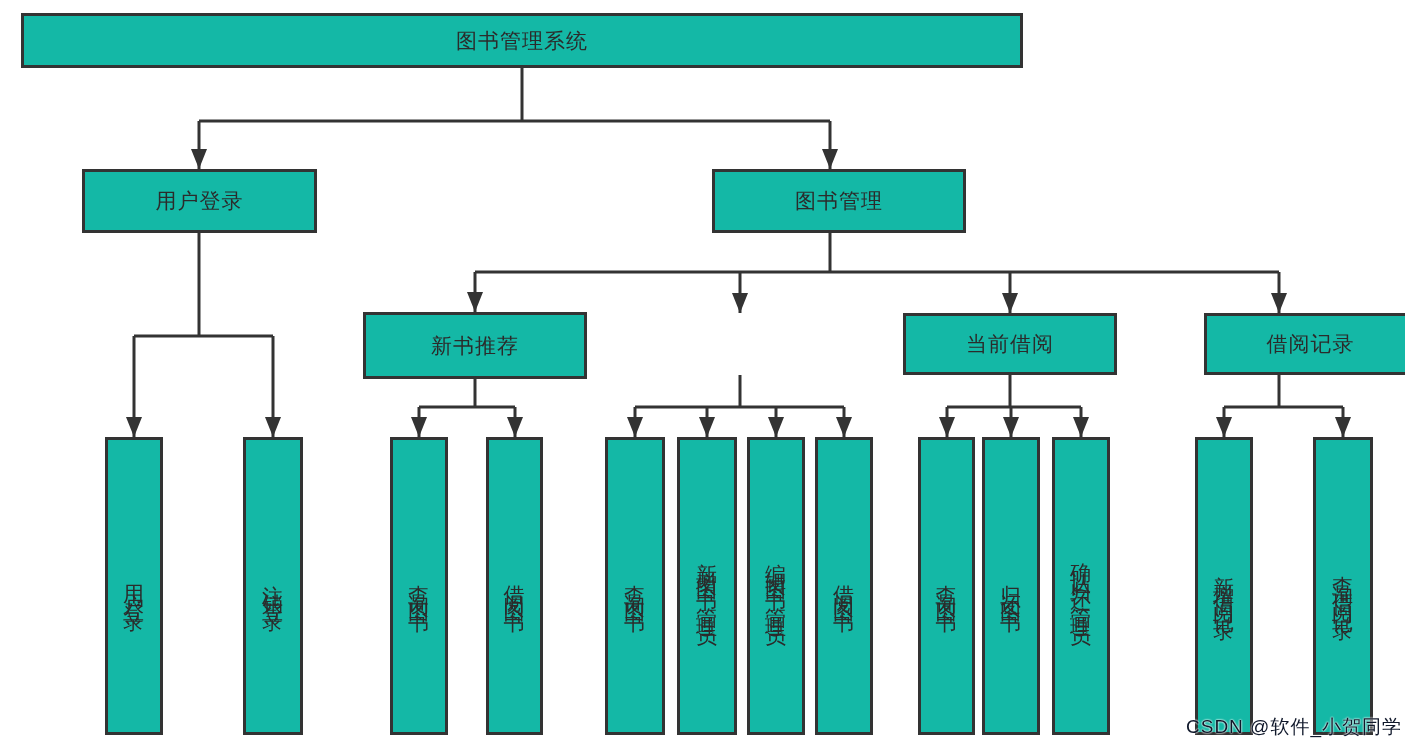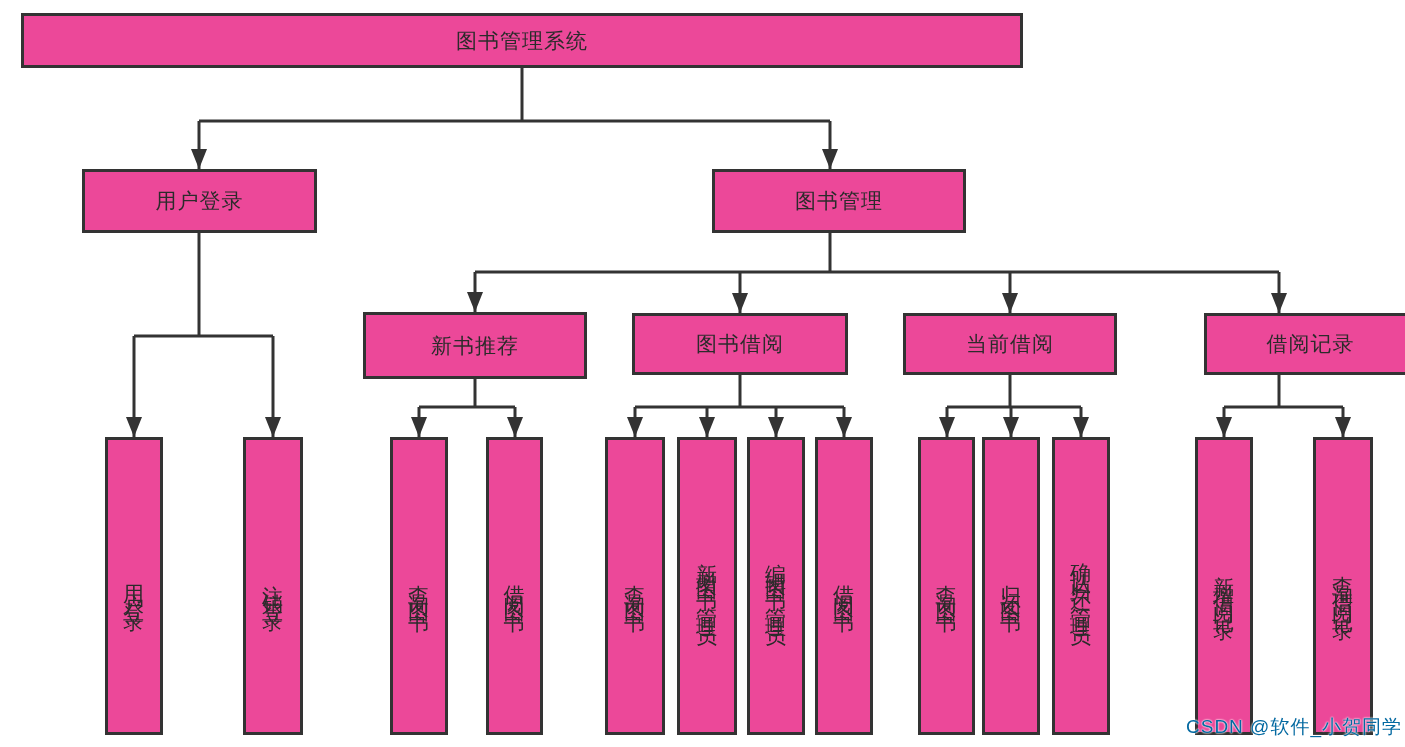--- a/index.html
+++ b/index.html
@@ -9,21 +9,21 @@
     height: 747px;
     background: #ffffff;
     overflow: hidden;
     font-family: "Liberation Sans", "DejaVu Sans", sans-serif;
   }
   .wires { position: absolute; left: 0; top: 0; z-index: 1; }
   .node, .leaf {
     position: absolute;
     box-sizing: border-box;
     border: 3px solid #333333;
-    background: #ec4899;
+    background: #14b8a6;
     display: flex;
     align-items: center;
     justify-content: center;
     color: #2b2b2b;
     font-size: 21px;
     z-index: 2;
     letter-spacing: 1px;
   }
   .leaf { top: 437px; height: 298px; }
   .vtext {
@@ -53,21 +53,21 @@
   #f-10 { left: 982px;  width: 58px; }
   #f-11 { left: 1052px; width: 58px; }
   #f-12 { left: 1195px; width: 58px; }
   #f-13 { left: 1313px; width: 60px; }
   .watermark {
     position: absolute;
     left: 1186px;
     top: 714px;
     z-index: 3;
     font-size: 19px;
-    color: #0369a1;
+    color: #0f172a;
     text-shadow: 0 0 2px #ffffff, 0 0 2px #ffffff;
     white-space: nowrap;
     letter-spacing: 1px;
   }
 </style>
 </head>
 <body>
 
 <div class="canvas">
 
@@ -135,23 +135,20 @@
   <div id="n-user" class="node">
     <span>用户登录</span>
   </div>
   <div id="n-mgmt" class="node">
     <span>图书管理</span>
   </div>
 
   <div id="n-new" class="node">
     <span>新书推荐</span>
   </div>
-  <div id="n-borrow" class="node">
-    <span>图书借阅</span>
-  </div>
   <div id="n-current" class="node">
     <span>当前借阅</span>
   </div>
   <div id="n-records" class="node">
     <span>借阅记录</span>
   </div>
 
   <div id="f-1" class="leaf">
     <span class="vtext">用户登录</span>
   </div>

